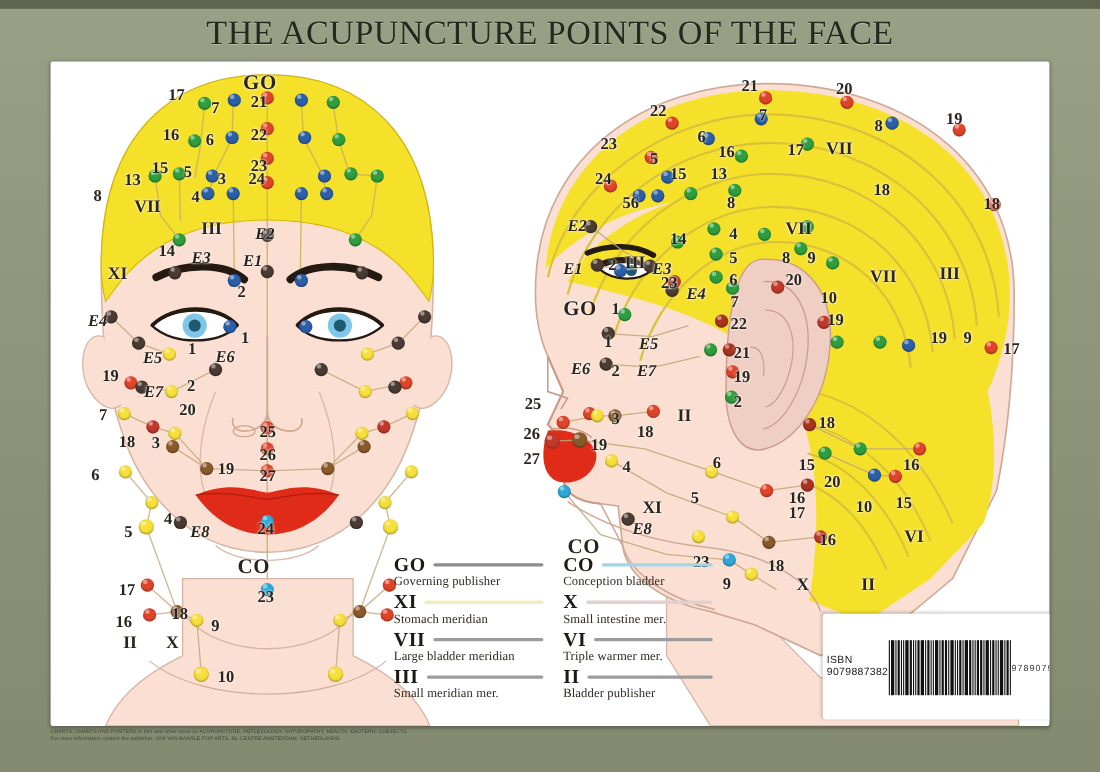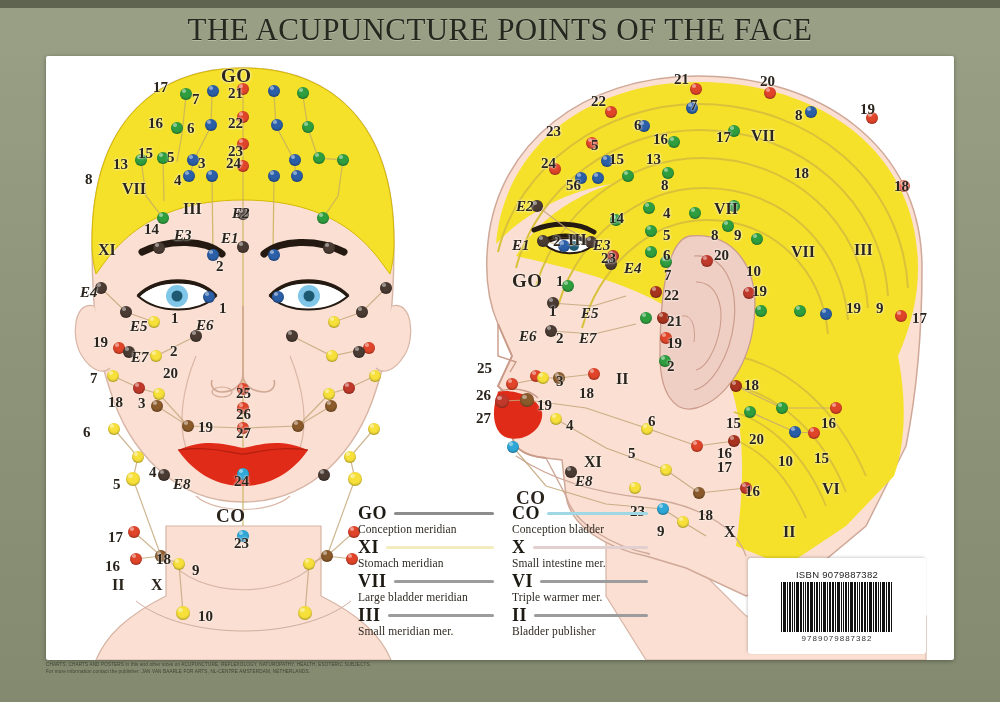--- a/index.html
+++ b/index.html
@@ -65,21 +65,21 @@
   .legrow{margin-bottom:3px;}
   .legtop{display:flex;align-items:center;gap:7px;height:19px;}
   .legcode{font-size:18px;font-weight:700;color:#1d1a14;letter-spacing:.5px;}
   .legline{flex:1;height:3px;border-radius:2px;}
   .legname{font-size:11.5px;color:#2f2a22;margin-top:0px;letter-spacing:.1px;}
   
   #isbnbox{
     position:absolute;left:702px;top:502px;width:178px;height:96px;
     background:#fff;border-radius:3px;
     box-shadow:-1px -1px 3px rgba(0,0,0,.18);
-    display:flex;flex-direction:column;align-items:center;justify-content:center;
+    display:flex;flex-direction:row;align-items:center;justify-content:center;padding-left:34px;
   }
   #isbntext{font-size:9.5px;letter-spacing:.3px;color:#222;font-family:"Liberation Sans",sans-serif;}
   #barcode{margin-top:2px;height:50px;display:flex;align-items:flex-end;}
   #barcode i{display:block;background:#111;height:100%;margin-right:1px;}
   #isbnnum{font-size:8px;letter-spacing:1px;color:#333;margin-top:2px;font-family:"Liberation Sans",sans-serif;}
   
   #fineprint{
     position:absolute;left:46px;top:662px;width:330px;
     font-family:"Liberation Sans",sans-serif;
     font-size:4.6px;line-height:1.45;color:#3d4434;letter-spacing:.15px;
@@ -539,21 +539,21 @@
           <span class="lab r" style="left: 737px; top: 468px;">II</span>
         </div>
 
       <div id="legend">
           <div class="legcol">
             <div class="legrow">
               <div class="legtop">
                 <span class="legcode">GO</span>
                 <span class="legline" style="background: rgb(140, 140, 140);"></span>
               </div>
-              <div class="legname">Conception meridian</div>
+              <div class="legname">Governing publisher</div>
             </div>
             <div class="legrow">
               <div class="legtop">
                 <span class="legcode">XI</span>
                 <span class="legline" style="background: rgb(243, 236, 190);"></span>
               </div>
               <div class="legname">Stomach meridian</div>
             </div>
             <div class="legrow">
               <div class="legtop">

